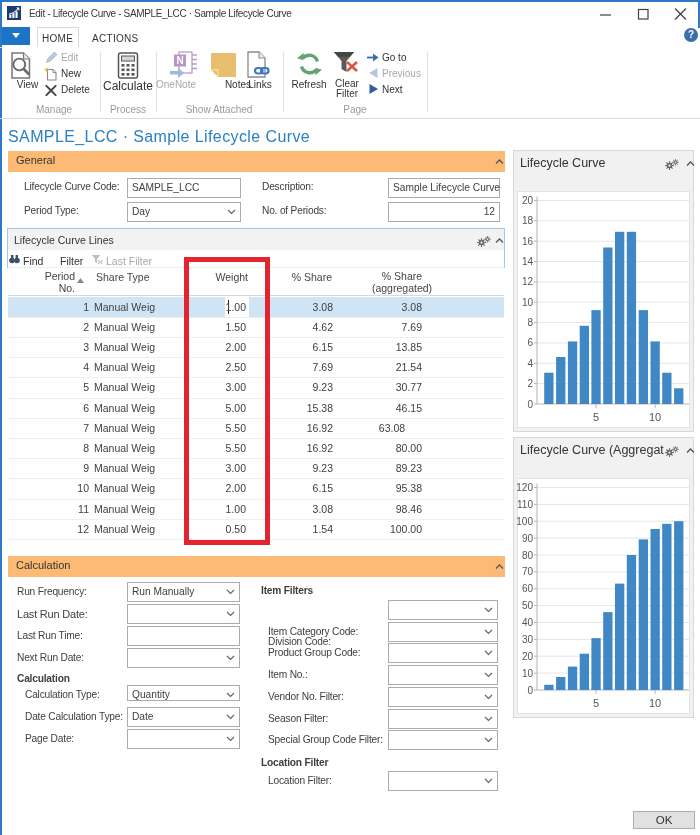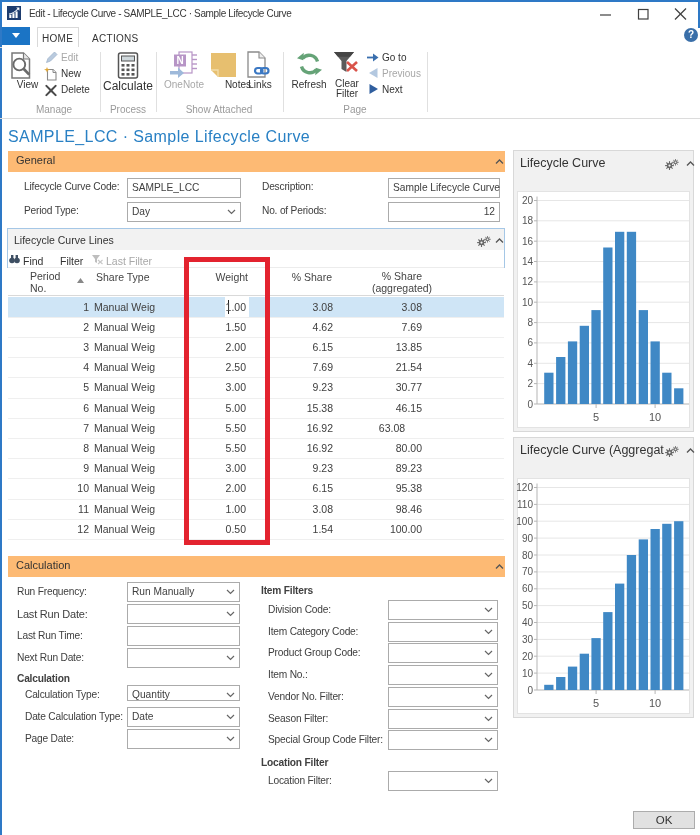--- a/index.html
+++ b/index.html
@@ -90,21 +90,21 @@
 <g stroke="#7d3f98" stroke-width="1.4">
 <line x1="22" y1="3" x2="27" y2="3"></line>
         <line x1="22" y1="7.5" x2="27" y2="7.5"></line>
         <line x1="22" y1="12" x2="27" y2="12"></line>
         <line x1="22" y1="16.5" x2="27" y2="16.5"></line>
 </g>
 <rect x="4" y="2.5" width="12" height="12" fill="#7d3f98"></rect>
 <text x="10" y="12.2" font-size="10" font-weight="bold" fill="#fff" text-anchor="middle">N</text>
 <path d="M0 19 H8 V15.5 L14 21 L8 26 V22.5 H0 Z" fill="#4f81bd"></path>
 </svg>
-<div class="abs" style="left:156px;top:79px;width:56px;text-align:center;font-size:10px;color:#a8a8a8">OneNote</div>
+<div class="abs" style="left:156px;top:79px;width:56px;font-size:10px;color:#a8a8a8">OneNote</div>
 <svg class="abs" style="left:211px;top:53px" width="25" height="24" viewBox="0 0 25 24">
 <path d="M0 0 H25 V24 H7 L0 17 Z" fill="#e7bf6f"></path>
 <path d="M7 24 V17 H0" fill="none" stroke="#f2ddab" stroke-width="1.3"></path>
 </svg>
 <div class="abs" style="left:195px;top:79px;width:56px;text-align:right;font-size:10px;color:#333">Notes</div>
 <svg class="abs" style="left:246px;top:51px" width="26" height="27" viewBox="0 0 26 27">
 <path d="M2 1 H13 L19 7 V26 H2 Z" fill="#fff" stroke="#8a8a8a" stroke-width="1.3"></path>
 <path d="M13 1 V7 H19" fill="#eee" stroke="#8a8a8a" stroke-width="1.1"></path>
 <g stroke="#3b78c3" stroke-width="2.2" fill="none">
 <rect x="9" y="17" width="7.5" height="5.5" rx="2.7"></rect>
@@ -195,21 +195,21 @@
     </svg>
 <div class="abs" style="left:23px;top:255px;font-size:10.5px;color:#333">Find</div>
 <div class="abs" style="left:60px;top:255px;font-size:10.5px;color:#333">Filter</div>
 <svg class="abs" style="left:92px;top:255px" width="11" height="10" viewBox="0 0 11 10" opacity="0.55">
 <path d="M0 0 H8 L5 4 V8 L3 7 V4 Z" fill="#8a8a8a"></path>
 <line x1="6" y1="5" x2="10.5" y2="9" stroke="#999" stroke-width="1.2"></line>
       <line x1="10.5" y1="5" x2="6" y2="9" stroke="#999" stroke-width="1.2"></line>
     </svg>
 <div class="abs" style="left:106px;top:255px;font-size:10.5px;color:#a8a8a8">Last Filter</div>
 <div class="abs" style="left:8px;top:267px;width:496px;height:1px;background:#ececec"></div>
-<div class="abs" style="left:30px;top:271px;width:45px;text-align:left;font-size:10.5px;color:#444;line-height:11.5px">Period<br>No.</div>
+<div class="abs" style="left:30px;top:271px;width:45px;text-align:right;font-size:10.5px;color:#444;line-height:11.5px">Period<br>No.</div>
 <svg class="abs" style="left:77px;top:278px" width="7" height="5" viewBox="0 0 7 5">
       <path d="M3.5 0 L7 5 H0 Z" fill="#888"></path>
     </svg>
 <div class="abs" style="left:96px;top:271px;font-size:10.5px;color:#444">Share Type</div>
 <div class="abs" style="left:148px;top:271px;width:100px;text-align:right;font-size:10.5px;color:#444">Weight</div>
 <div class="abs" style="left:232px;top:271px;width:100px;text-align:right;font-size:10.5px;color:#444">% Share</div>
 <div class="abs" style="left:352px;top:271px;width:100px;text-align:center;font-size:10.5px;color:#444;line-height:11.5px">% Share<br>(aggregated)</div>
 <div class="abs" style="left:8px;top:295px;width:496px;height:1px;background:#d9d9d9"></div>
 <div class="abs" style="left:8px;top:296.5px;width:496px;height:20.2px;background:#cfe5f6"></div>
 <div class="abs" style="left:225px;top:296.5px;width:24px;height:20.2px;background:#fff"></div>
@@ -320,21 +320,21 @@
 <div class="inp" style="left:127px;top:707px;width:113px;height:20px;padding-left:4px;line-height:18px">Date</div>
 <svg class="abs" style="left:226px;top:714px" width="9" height="6" viewBox="0 0 9 6">
       <path d="M1 1 L4.5 4.5 L8 1" fill="none" stroke="#666" stroke-width="1.2"></path>
     </svg>
 <div class="lbl" style="left:25px;top:733px;font-size:10.2px">Page Date:</div>
 <div class="inp" style="left:127px;top:729px;width:113px;height:20px;padding-left:4px;line-height:18px"></div>
 <svg class="abs" style="left:226px;top:736px" width="9" height="6" viewBox="0 0 9 6">
       <path d="M1 1 L4.5 4.5 L8 1" fill="none" stroke="#666" stroke-width="1.2"></path>
     </svg>
 <div class="lbl" style="left:261px;top:585px;font-weight:bold;font-size:10.2px">Item Filters</div>
-<div class="lbl" style="left:268px;top:604px;font-size:10.2px">Division Code:</div>
+<div class="lbl" style="left:268px;top:636px;font-size:10.2px">Division Code:</div>
 <div class="inp" style="left:388px;top:600px;width:110px;height:20px;padding-left:4px;line-height:18px"></div>
 <svg class="abs" style="left:484px;top:607px" width="9" height="6" viewBox="0 0 9 6">
       <path d="M1 1 L4.5 4.5 L8 1" fill="none" stroke="#666" stroke-width="1.2"></path>
     </svg>
 <div class="lbl" style="left:268px;top:625.7px;font-size:10.2px">Item Category Code:</div>
 <div class="inp" style="left:388px;top:621.7px;width:110px;height:20px;padding-left:4px;line-height:18px"></div>
 <svg class="abs" style="left:484px;top:628.7px" width="9" height="6" viewBox="0 0 9 6">
       <path d="M1 1 L4.5 4.5 L8 1" fill="none" stroke="#666" stroke-width="1.2"></path>
     </svg>
 <div class="lbl" style="left:268px;top:647.4px;font-size:10.2px">Product Group Code:</div>

